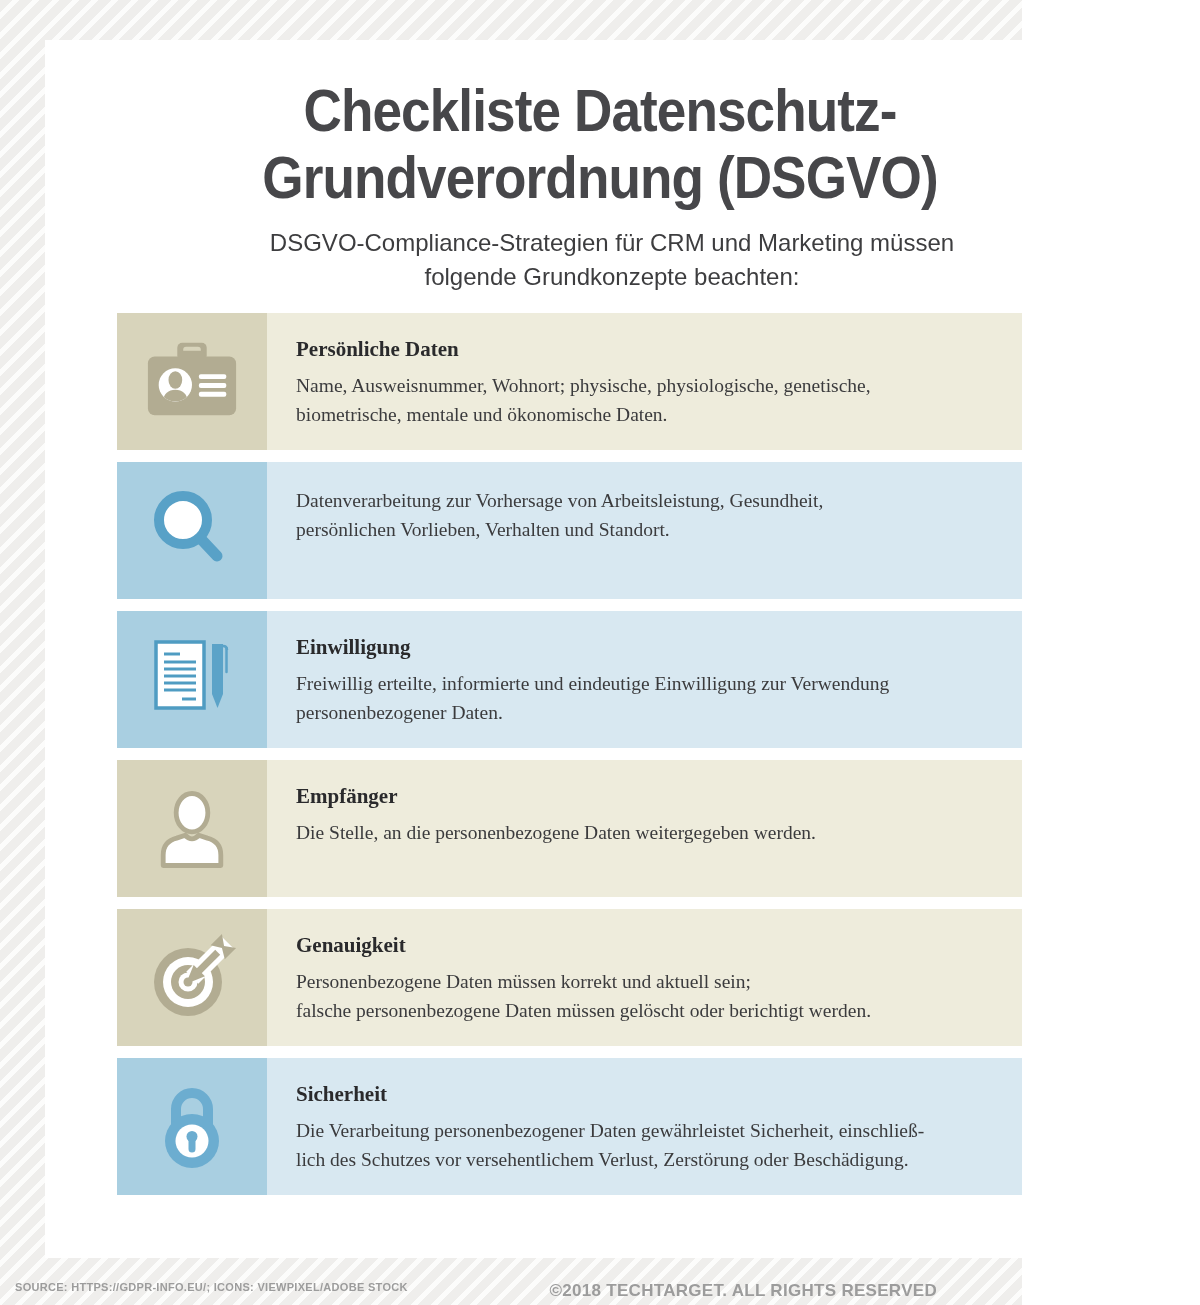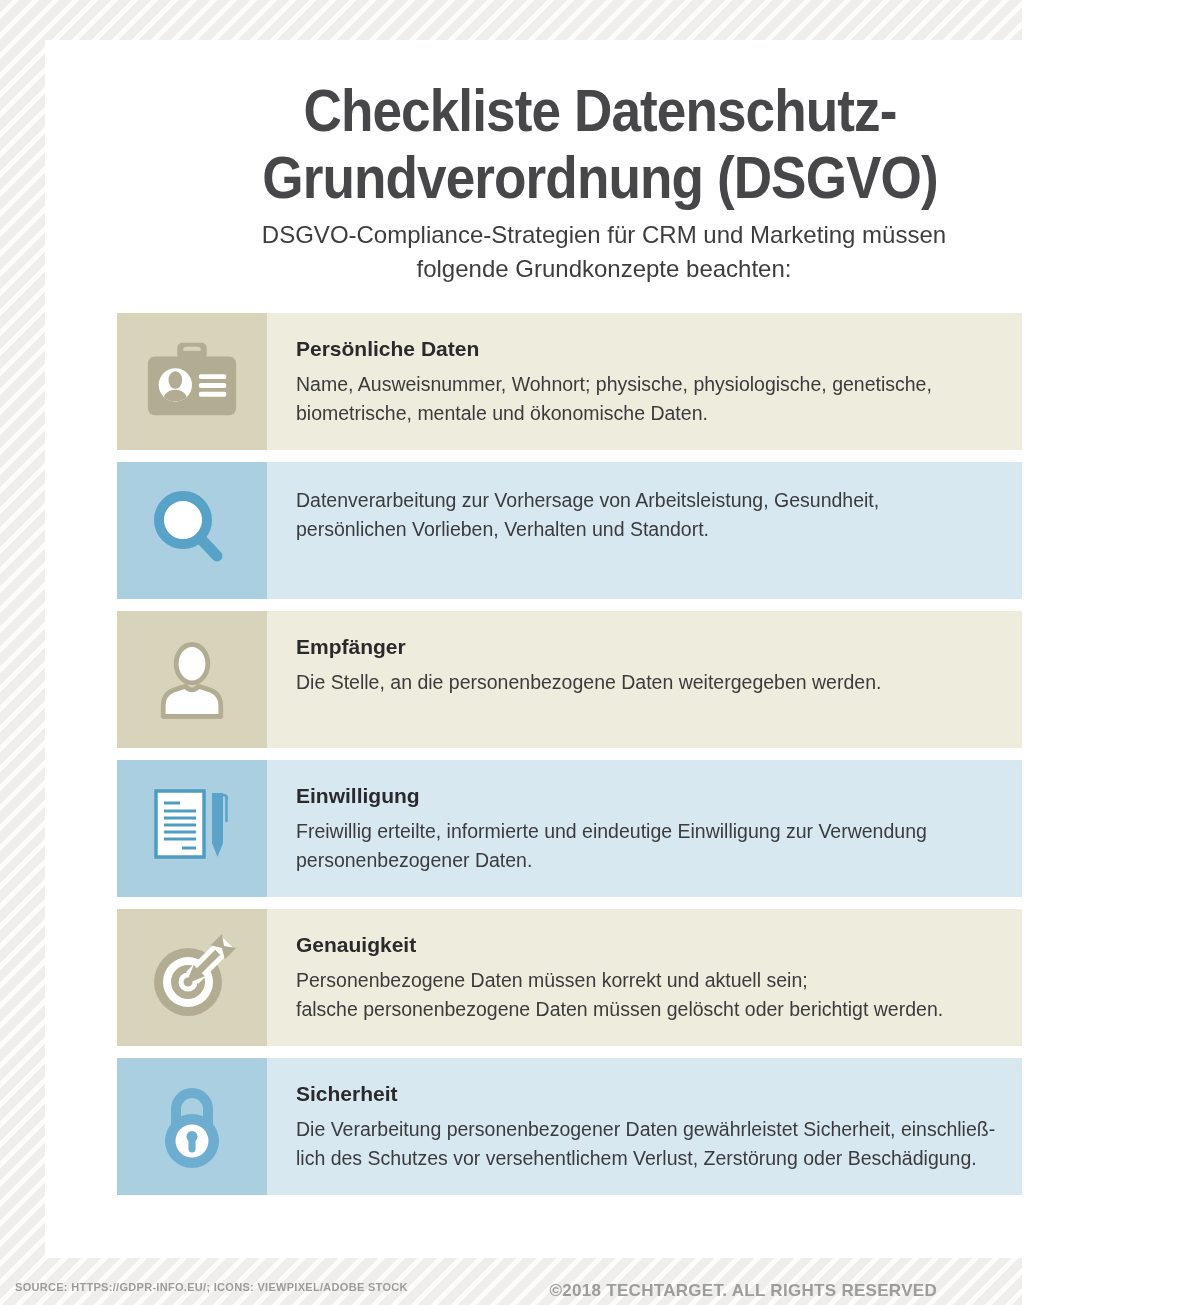--- a/index.html
+++ b/index.html
@@ -13,26 +13,26 @@
   .n1{top:440px;height:106px;}
   .n2{top:662px;height:107px;}
   .n3{top:990px;height:108px;}
 
   .title{
     position:absolute;top:38px;left:0;width:100%;margin:0;text-align:center;
     font-size:59px;line-height:67px;font-weight:bold;color:#47474a;
     letter-spacing:-1px;transform:scaleX(0.90);transform-origin:50% 0;
   }
   .subtitle{
-    position:absolute;top:174px;left:0;width:100%;margin:4px;text-align:center;
+    position:absolute;top:174px;left:0;width:100%;margin:12px;text-align:center;
     font-size:24px;line-height:34px;color:#3d3d3f;
   }
 
   .rows{position:absolute;left:72px;top:273px;width:968px;}
-  .row{display:flex;height:137px;margin-bottom:12px;}
+  .row{display:flex;height:137px;margin-bottom:12px;font-family:Liberation Serif, serif;}
   .row.beige{background:#eeecdc;}
   .row.blue{background:#d8e8f1;}
   .icon-block{flex:0 0 150px;display:flex;align-items:center;justify-content:center;}
   .row.beige .icon-block{background:#d8d4bb;}
   .row.blue .icon-block{background:#a9cfe1;}
   .row-text{padding:24px 20px 0 29px;flex:1;}
   .row-heading{font-size:21px;font-weight:bold;color:#2a2a2c;margin:0 0 9px 0;}
   .row-body{font-size:19.5px;color:#3b3b3d;line-height:29px;white-space:pre-line;}
 
   .footer-source{position:absolute;left:15px;top:1281px;font-size:11px;letter-spacing:.3px;color:#9c9c9c;font-weight:bold;}
@@ -89,33 +89,20 @@
             <circle cx="41" cy="39" r="24" fill="#ffffff" stroke="#58a1c7" stroke-width="10"></circle>
             <line x1="59" y1="58" x2="75" y2="75" stroke="#58a1c7" stroke-width="11" stroke-linecap="round"></line>
           </svg>
         </div>
         <div class="row-text">
           <div class="row-body">Datenverarbeitung zur Vorhersage von Arbeitsleistung, Gesundheit,
 persönlichen Vorlieben, Verhalten und Standort.</div>
         </div>
       </div>
 
-      <div class="row beige">
-        <div class="icon-block">
-          <svg width="96" height="96" viewBox="0 0 100 100" aria-hidden="true">
-            <path d="M20,88 L20,77 Q20,63 34,59.5 L43,56.5 Q50,64 57,56.5 L66,59.5 Q80,63 80,77 L80,88 Z" fill="#ffffff" stroke="#b2ac92" stroke-width="5" stroke-linejoin="round"></path>
-            <ellipse cx="50" cy="33" rx="16.5" ry="20" fill="#ffffff" stroke="#b2ac92" stroke-width="5"></ellipse>
-          </svg>
-        </div>
-        <div class="row-text">
-          <div class="row-heading">Empfänger</div>
-          <div class="row-body">Die Stelle, an die personenbezogene Daten weitergegeben werden.</div>
-        </div>
-      </div>
-
       <div class="row blue">
         <div class="icon-block">
           <svg width="100" height="100" viewBox="0 0 100 100" aria-hidden="true">
             <rect x="14" y="12" width="48" height="66" fill="#ffffff" stroke="#4f9cc2" stroke-width="3.5"></rect>
             <g stroke="#4f9cc2" stroke-width="3">
               <line x1="22" y1="24" x2="38" y2="24"></line>
               <line x1="22" y1="32" x2="54" y2="32"></line>
               <line x1="22" y1="39" x2="54" y2="39"></line>
               <line x1="22" y1="46" x2="54" y2="46"></line>
               <line x1="22" y1="53" x2="54" y2="53"></line>
@@ -130,20 +117,33 @@
         </div>
         <div class="row-text">
           <div class="row-heading">Einwilligung</div>
           <div class="row-body">Freiwillig erteilte, informierte und eindeutige Einwilligung zur Verwendung
 personenbezogener Daten.</div>
         </div>
       </div>
 
       <div class="row beige">
         <div class="icon-block">
+          <svg width="96" height="96" viewBox="0 0 100 100" aria-hidden="true">
+            <path d="M20,88 L20,77 Q20,63 34,59.5 L43,56.5 Q50,64 57,56.5 L66,59.5 Q80,63 80,77 L80,88 Z" fill="#ffffff" stroke="#b2ac92" stroke-width="5" stroke-linejoin="round"></path>
+            <ellipse cx="50" cy="33" rx="16.5" ry="20" fill="#ffffff" stroke="#b2ac92" stroke-width="5"></ellipse>
+          </svg>
+        </div>
+        <div class="row-text">
+          <div class="row-heading">Empfänger</div>
+          <div class="row-body">Die Stelle, an die personenbezogene Daten weitergegeben werden.</div>
+        </div>
+      </div>
+
+      <div class="row beige">
+        <div class="icon-block">
           <svg width="100" height="100" viewBox="0 0 100 100" aria-hidden="true">
             <circle cx="46" cy="54" r="34" fill="#b2ac92"></circle>
             <circle cx="46" cy="54" r="25" fill="#ffffff"></circle>
             <circle cx="46" cy="54" r="17" fill="#b2ac92"></circle>
             <circle cx="46" cy="54" r="9.5" fill="#ffffff"></circle>
             <circle cx="46" cy="54" r="4.5" fill="#b2ac92"></circle>
             <g transform="translate(46,54) rotate(-45)">
               <line x1="6" y1="0" x2="56" y2="0" stroke="#ffffff" stroke-width="17"></line>
               <polygon points="-3,0 16,-8 16,8" fill="#b2ac92"></polygon>
               <rect x="14" y="-3.5" width="28" height="7" fill="#b2ac92"></rect>

